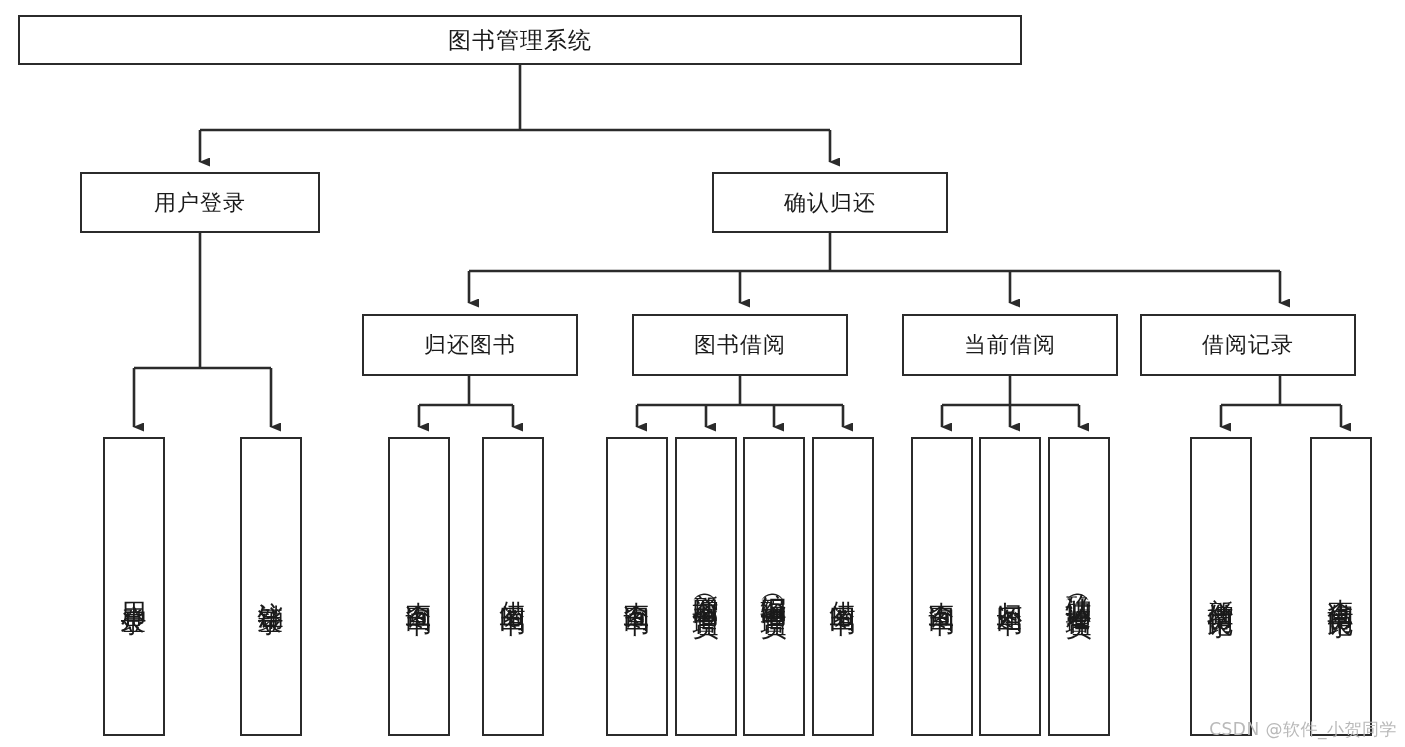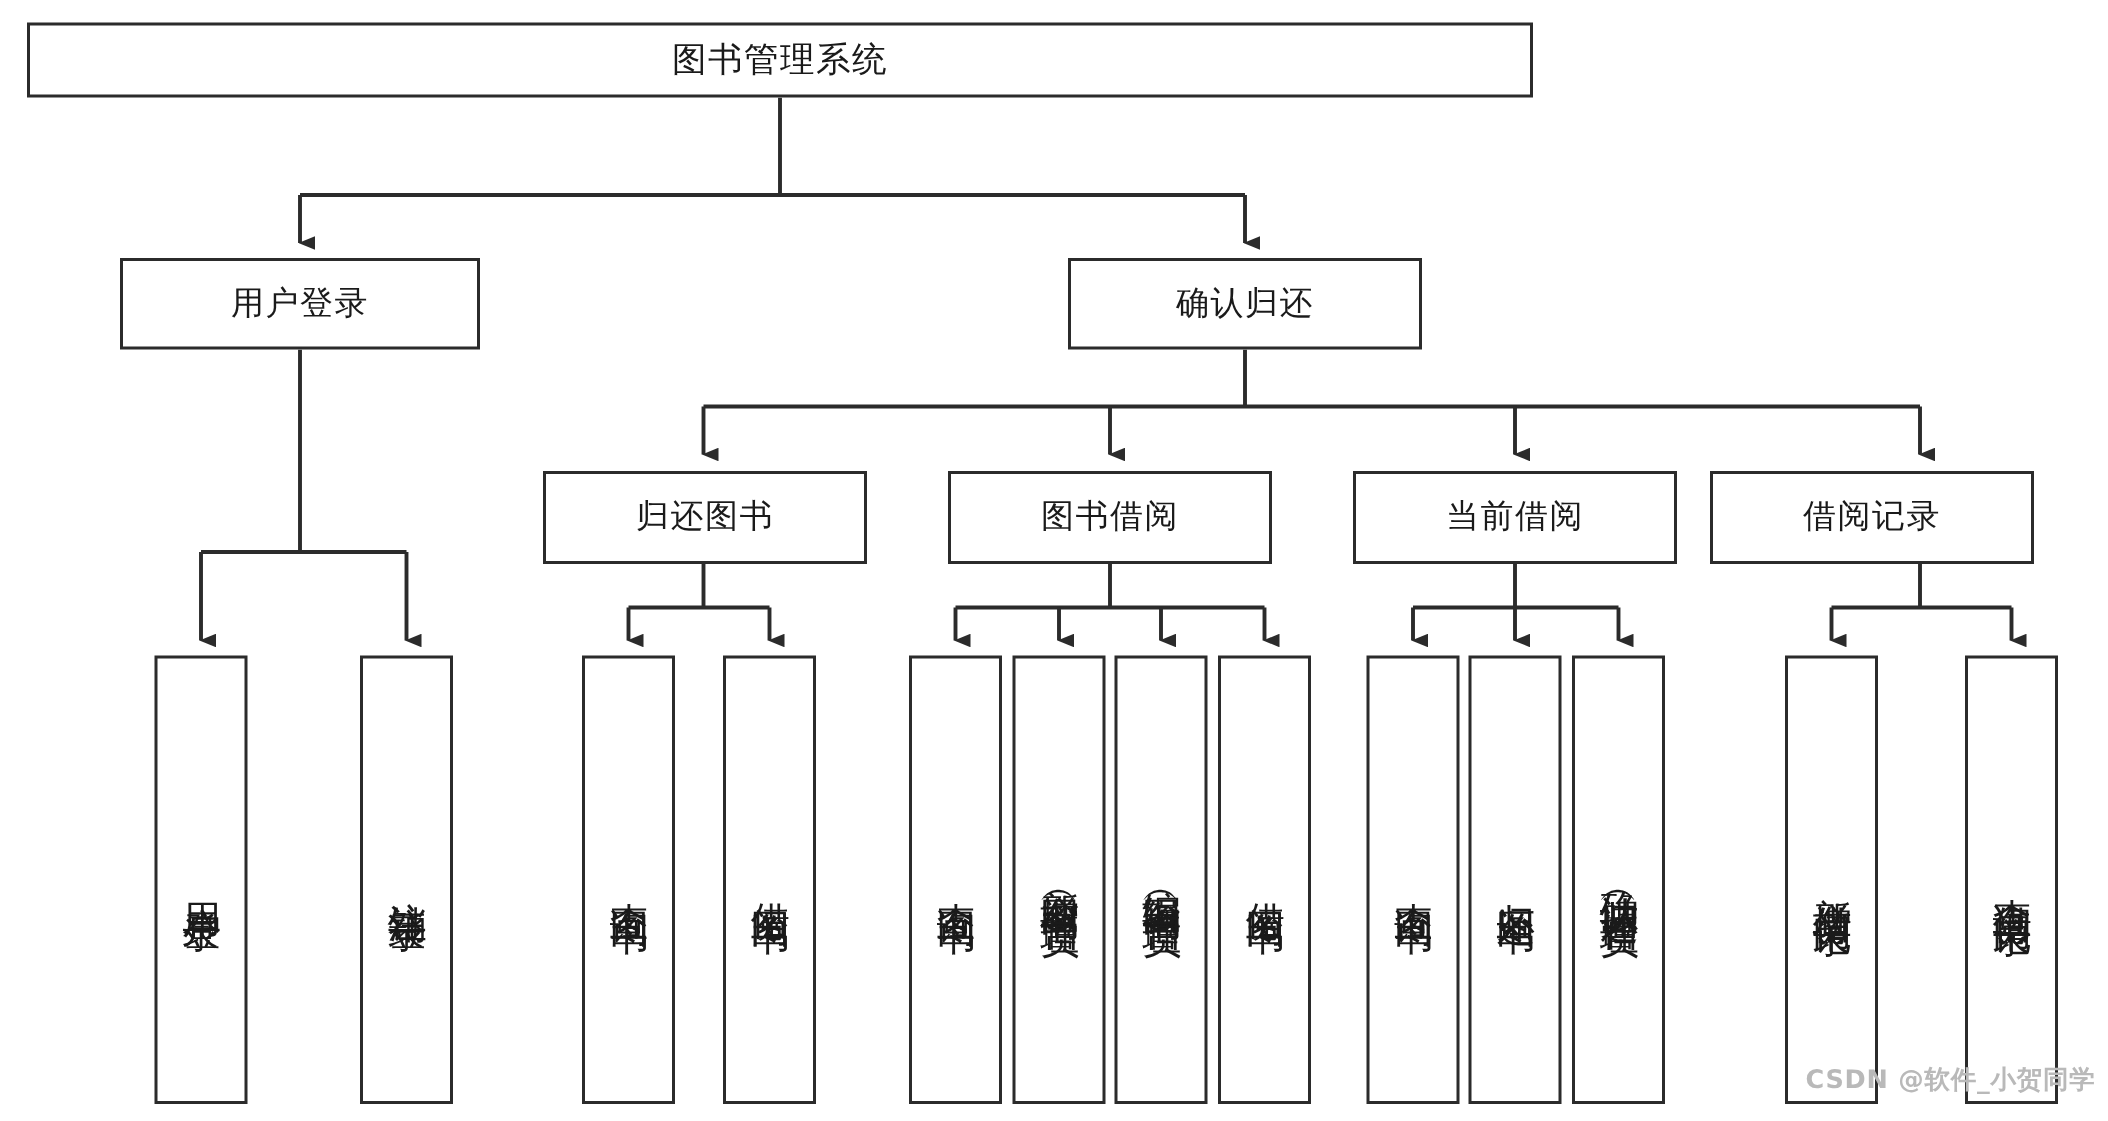--- a/index.html
+++ b/index.html
@@ -49,26 +49,25 @@
     line-height:1.08;
     letter-spacing:3px;
     color:#1a1a1a;
     white-space:nowrap;
   }
 
   svg.lines{position:absolute;left:0;top:0;width:1405px;height:747px;pointer-events:none;}
 
   .watermark{
     position:absolute;
-    right:8px;bottom:16px;
+    right:8px;bottom:6px;
     font-size:17px;
     color:#b9b9b9;
     letter-spacing:0.5px;
     white-space:nowrap;
-    font-weight:bold;
   }
 </style>
 </head>
 <body>
 
 <div id="diagram">
 
   <svg class="lines" viewBox="0 0 1405 747">
     <defs>
       <marker id="arrow" markerWidth="9" markerHeight="11" refX="4.5" refY="10" orient="auto" markerUnits="userSpaceOnUse">

